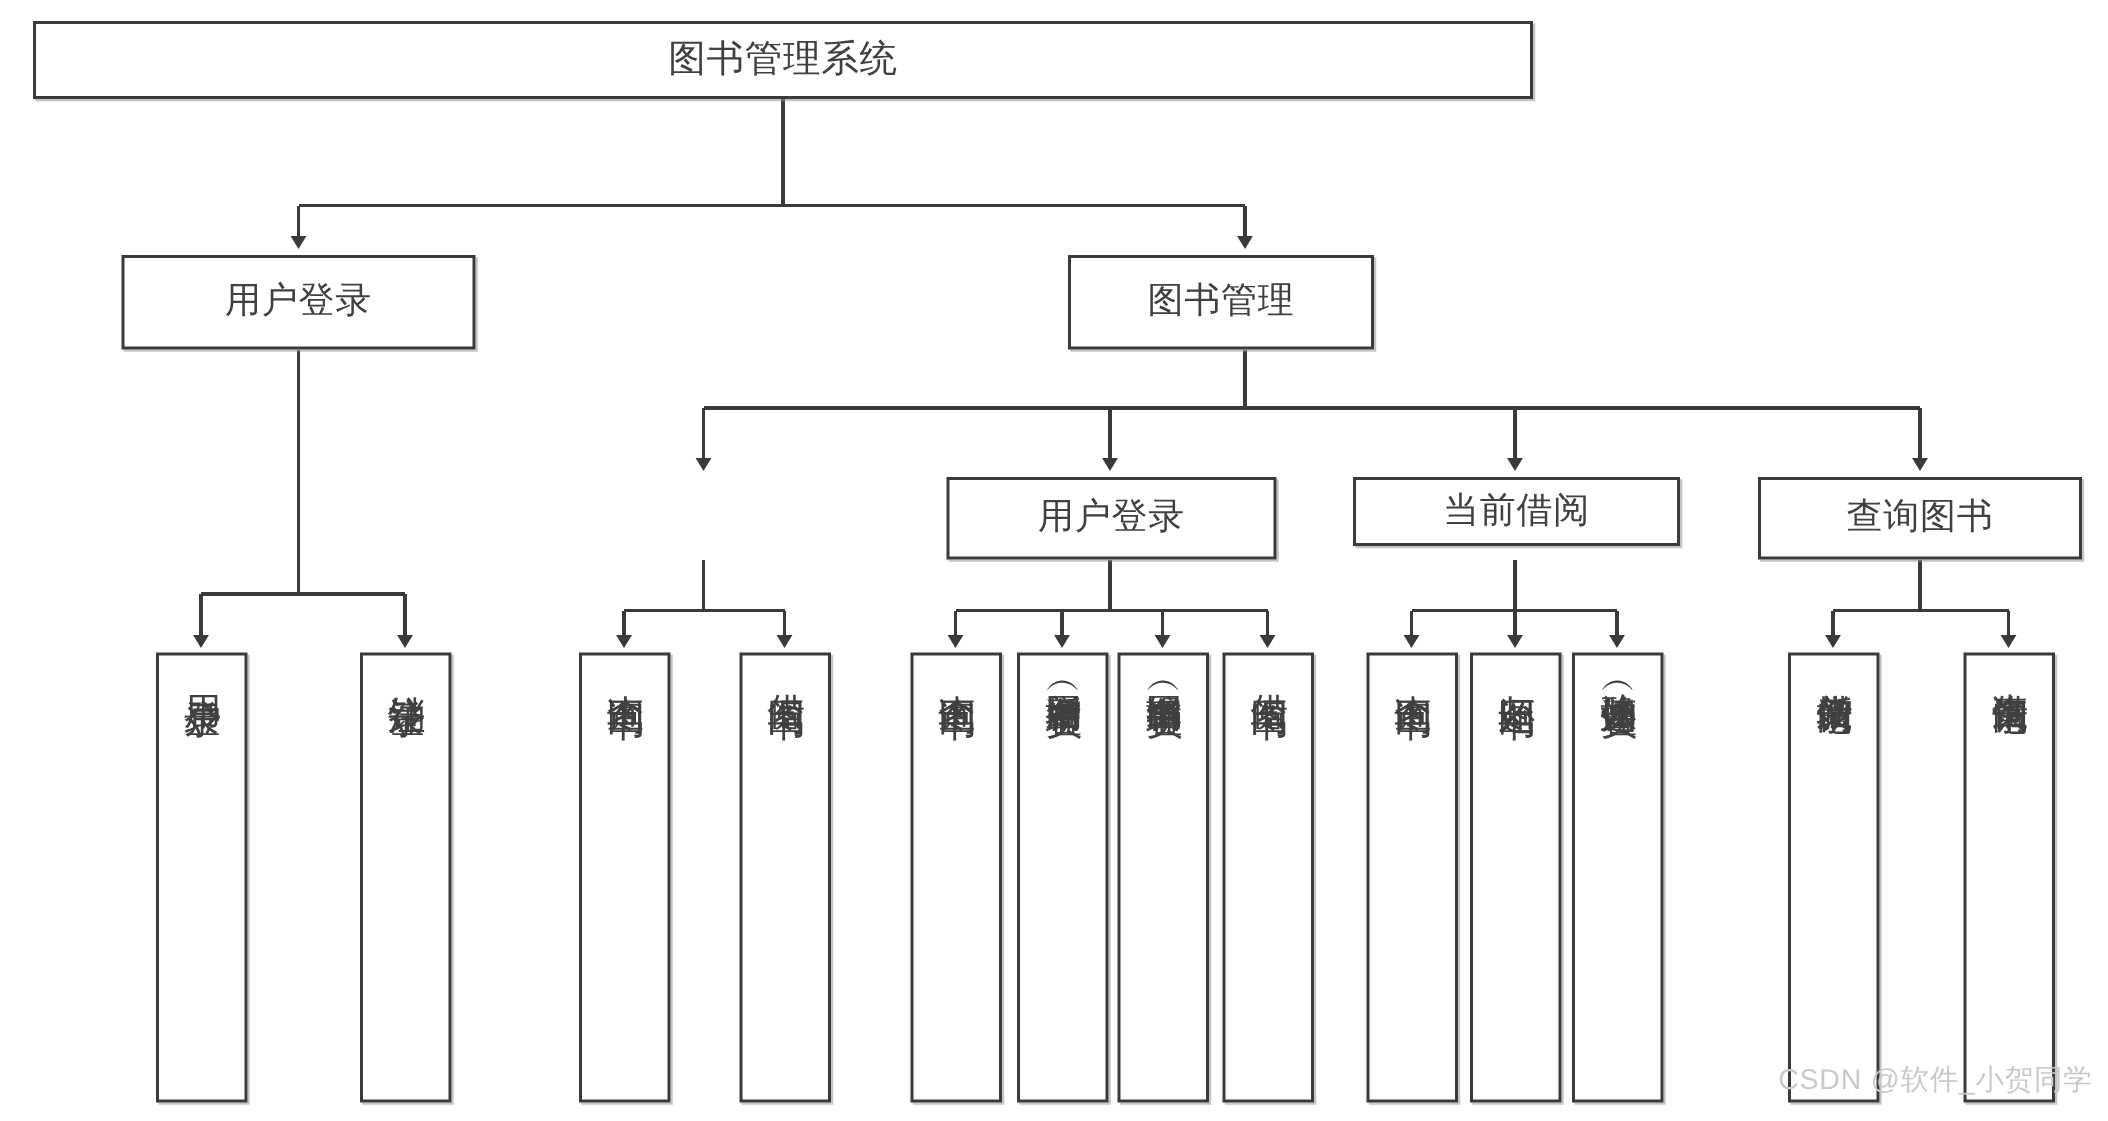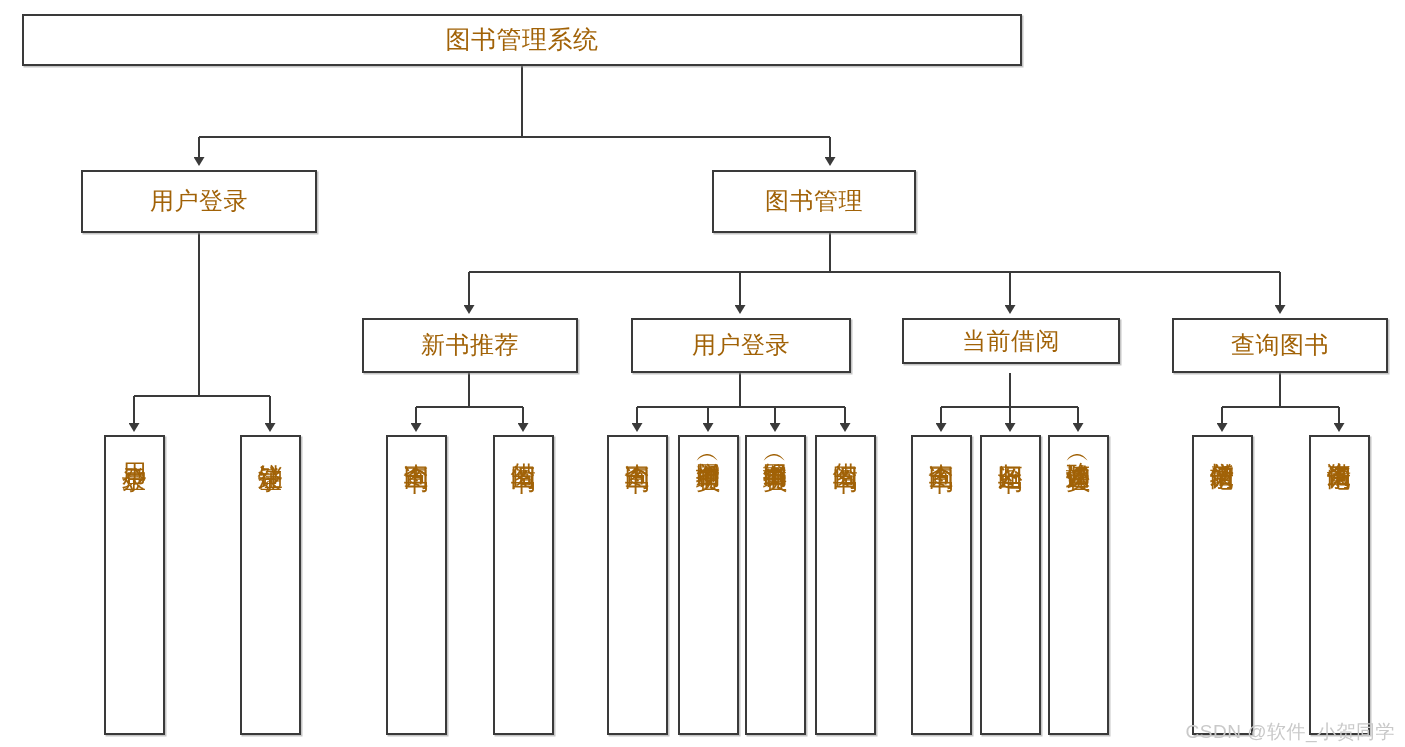--- a/index.html
+++ b/index.html
@@ -27,21 +27,21 @@
   }
   .node {
     position: absolute;
     box-sizing: border-box;
     background: #ffffff;
     border: 2px solid #3a3a3a;
     box-shadow: 1.5px 1.5px 0 0 rgba(150,150,150,0.55);
     display: flex;
     align-items: center;
     justify-content: center;
-    color: #a16207;
+    color: #404040;
   }
   .node .lbl {
     display: block;
     text-align: center;
     line-height: 1.18;
     white-space: nowrap;
   }
   
   .node.horiz .lbl {
     font-size: 24px;
@@ -64,21 +64,21 @@
     white-space: nowrap;
     margin: 0 auto;
   }
   .node.vert.tall .lbl {
     font-size: 24px;
     letter-spacing: 1px;
   }
   .watermark {
     position: absolute;
     right: 10px;
-    bottom: 2px;
+    bottom: 14px;
     font-size: 19px;
     color: #c9c9c9;
     white-space: nowrap;
     letter-spacing: 0.5px;
   }
 </style>
 </head>
 <body>
 
 <div id="canvas">
@@ -137,23 +137,20 @@
     <span class="lbl">图书管理系统</span>
   </div>
 
   <div class="node horiz" style="left:81px; top:170px; width:236px; height:63px;">
     <span class="lbl">用户登录</span>
   </div>
   <div class="node horiz" style="left:712px; top:170px; width:204px; height:63px;">
     <span class="lbl">图书管理</span>
   </div>
 
-  <div class="node horiz" style="left:362px; top:318px; width:216px; height:55px;">
-    <span class="lbl">新书推荐</span>
-  </div>
   <div class="node horiz" style="left:631px; top:318px; width:220px; height:55px;">
     <span class="lbl">用户登录</span>
   </div>
   <div class="node horiz" style="left:902px; top:318px; width:218px; height:46px;">
     <span class="lbl">当前借阅</span>
   </div>
   <div class="node horiz" style="left:1172px; top:318px; width:216px; height:55px;">
     <span class="lbl">查询图书</span>
   </div>
 

